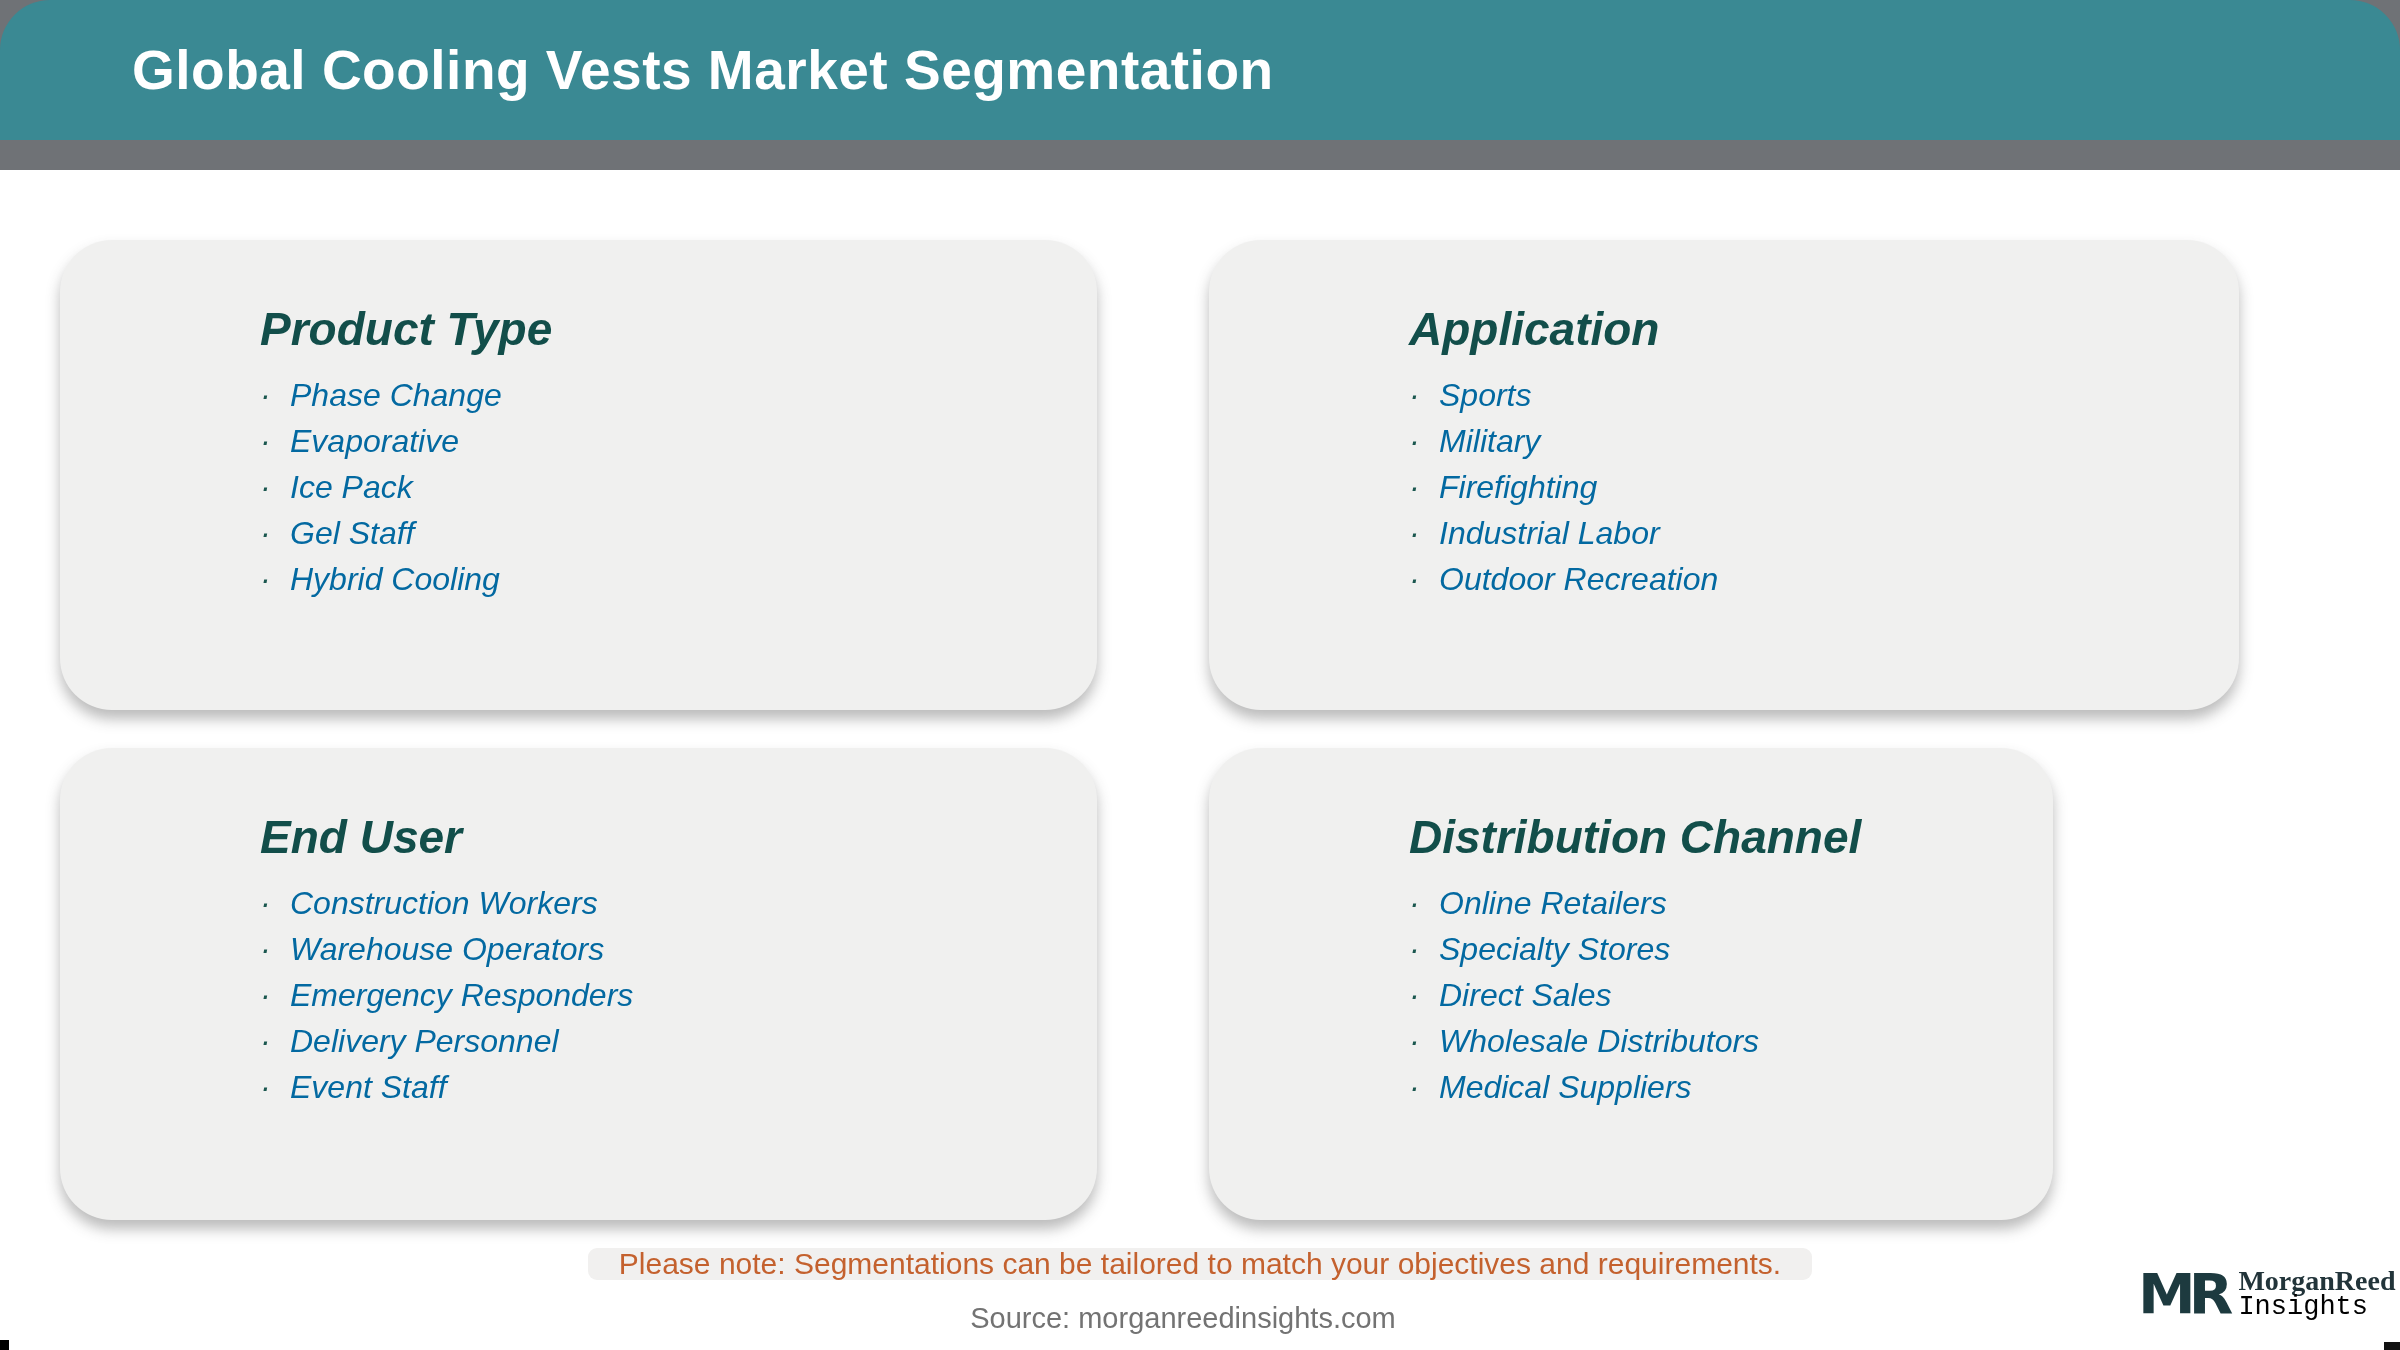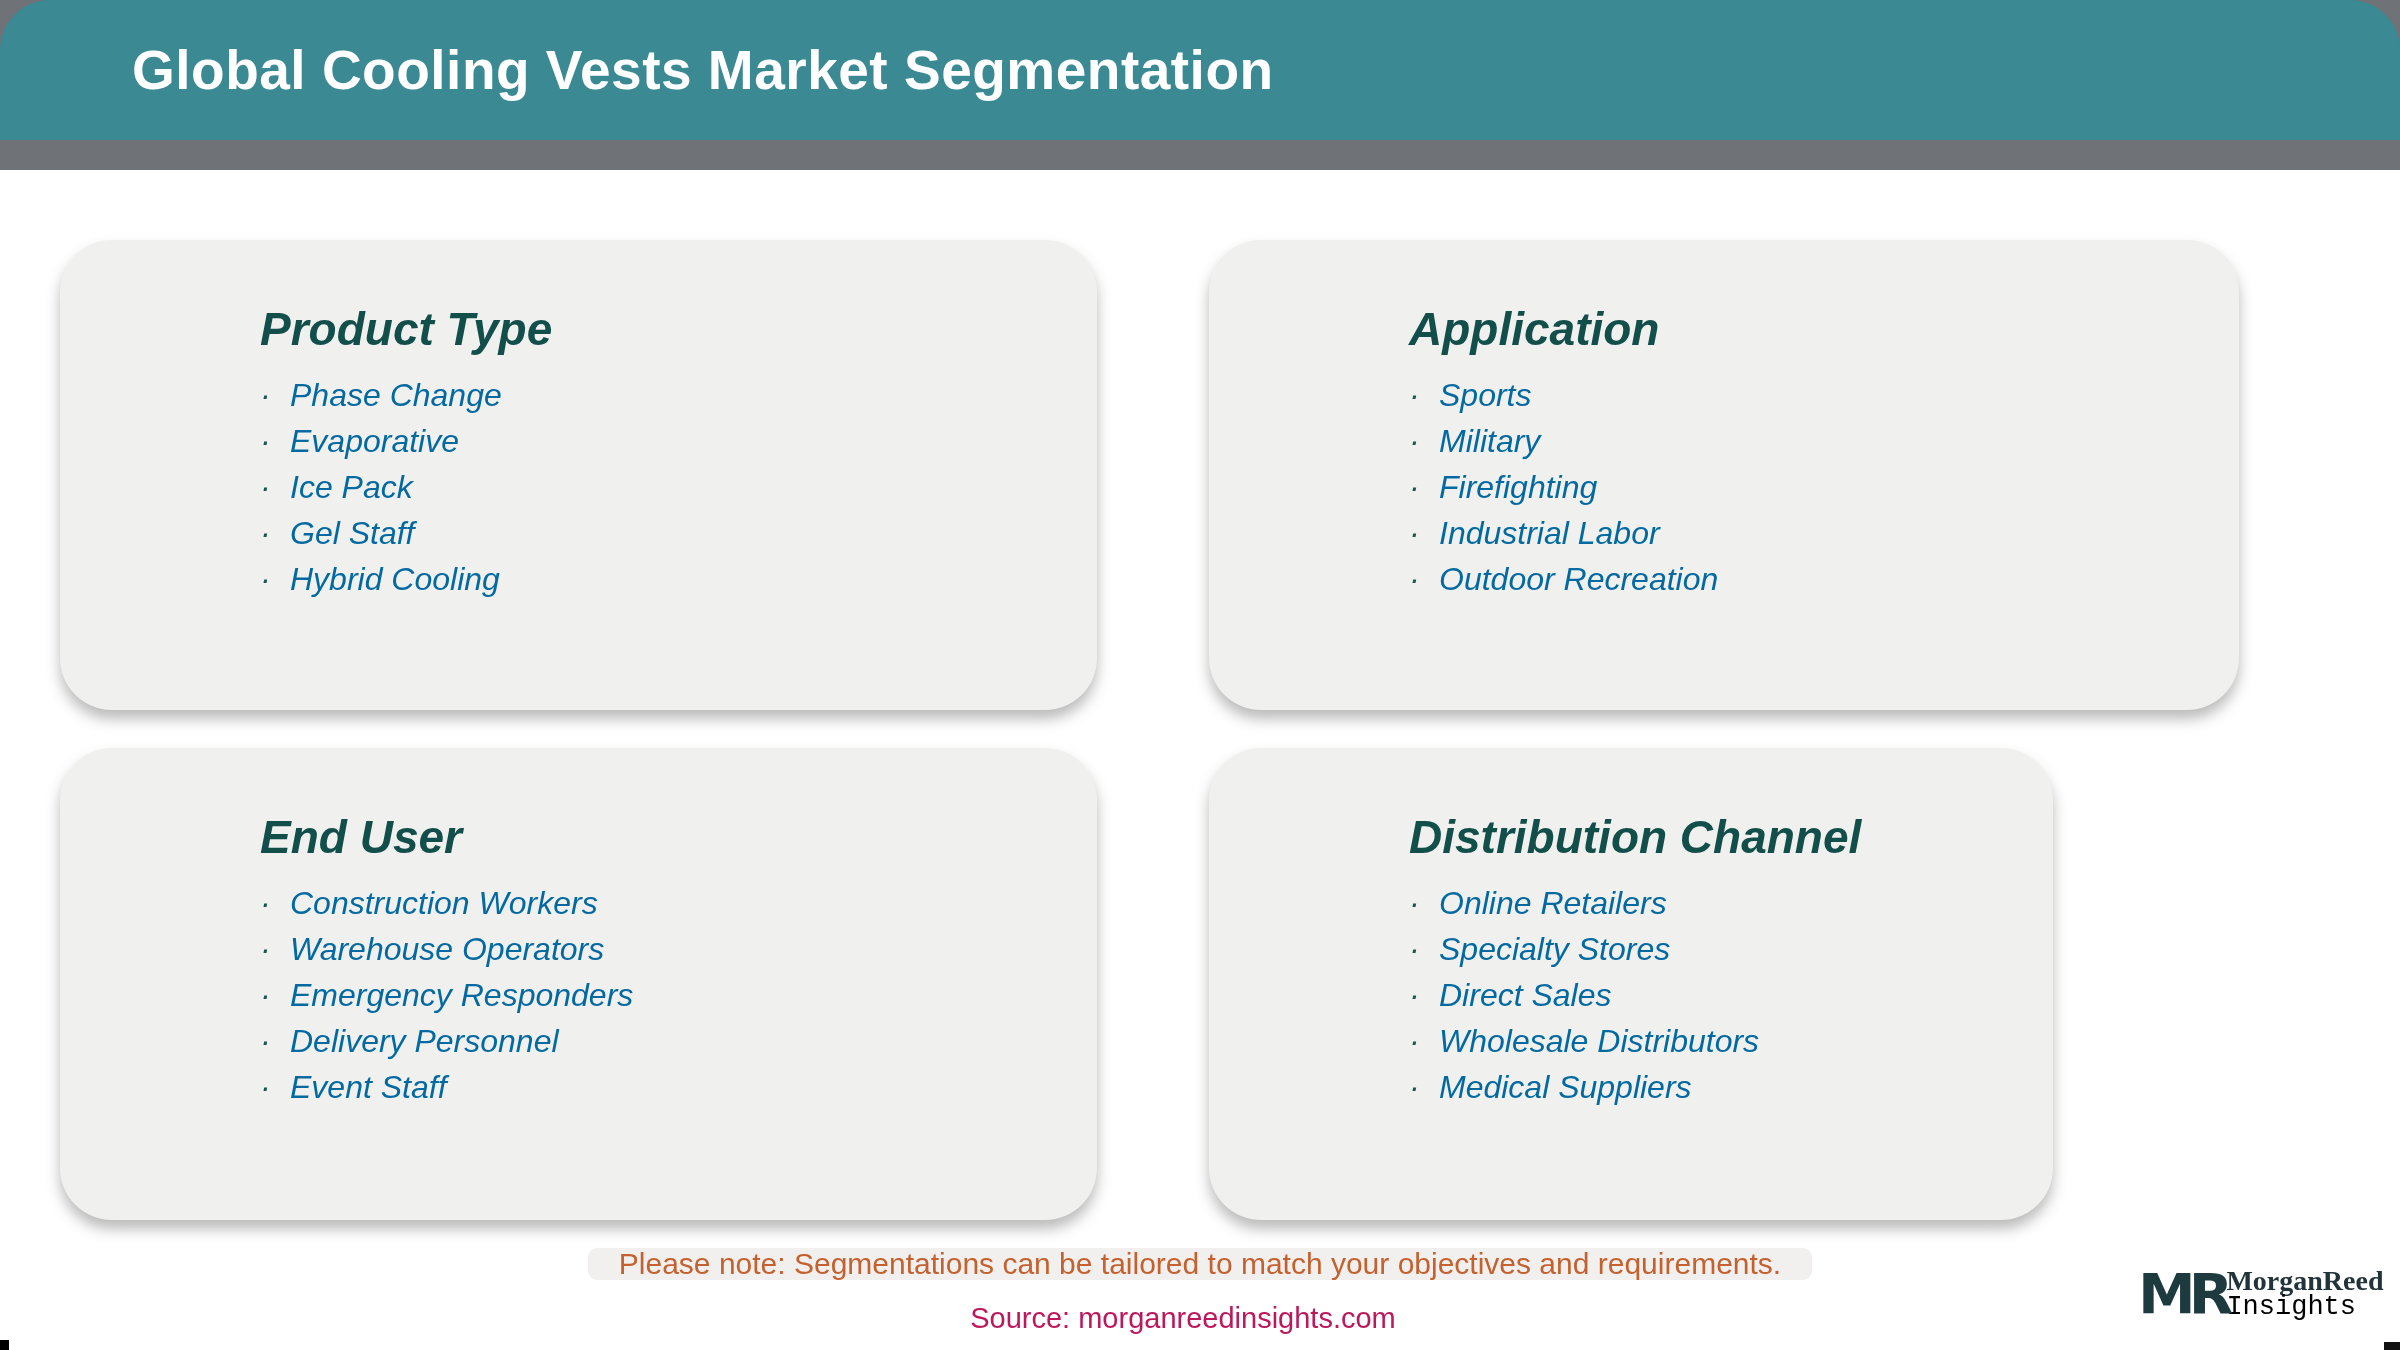--- a/index.html
+++ b/index.html
@@ -92,41 +92,42 @@
     font-size: 30px;
     color: #C4612E;
   }
 
   .source-line {
     position: absolute;
     left: 50%;
     top: 1302px;
     transform: translateX(-54%);
     font-size: 29px;
-    color: #be185d;
+    color: #737373;
     white-space: nowrap;
   }
 
   .logo {
     position: absolute;
     left: 2138px;
     top: 1268px;
     display: flex;
     align-items: center;
   }
   .logo-monogram {
     font-family: "DejaVu Sans", sans-serif;
     font-weight: 700;
     font-size: 58px;
     line-height: 50px;
     letter-spacing: -7px;
     color: #1D3A3F;
     transform: scaleY(0.95);
   }
   .logo-text {
+    margin-left: 12px;
     display: flex;
     flex-direction: column;
     justify-content: center;
   }
   .logo-name {
     font-family: "Liberation Serif", serif;
     font-weight: 700;
     font-size: 28px;
     line-height: 26px;
     color: #22343A;

